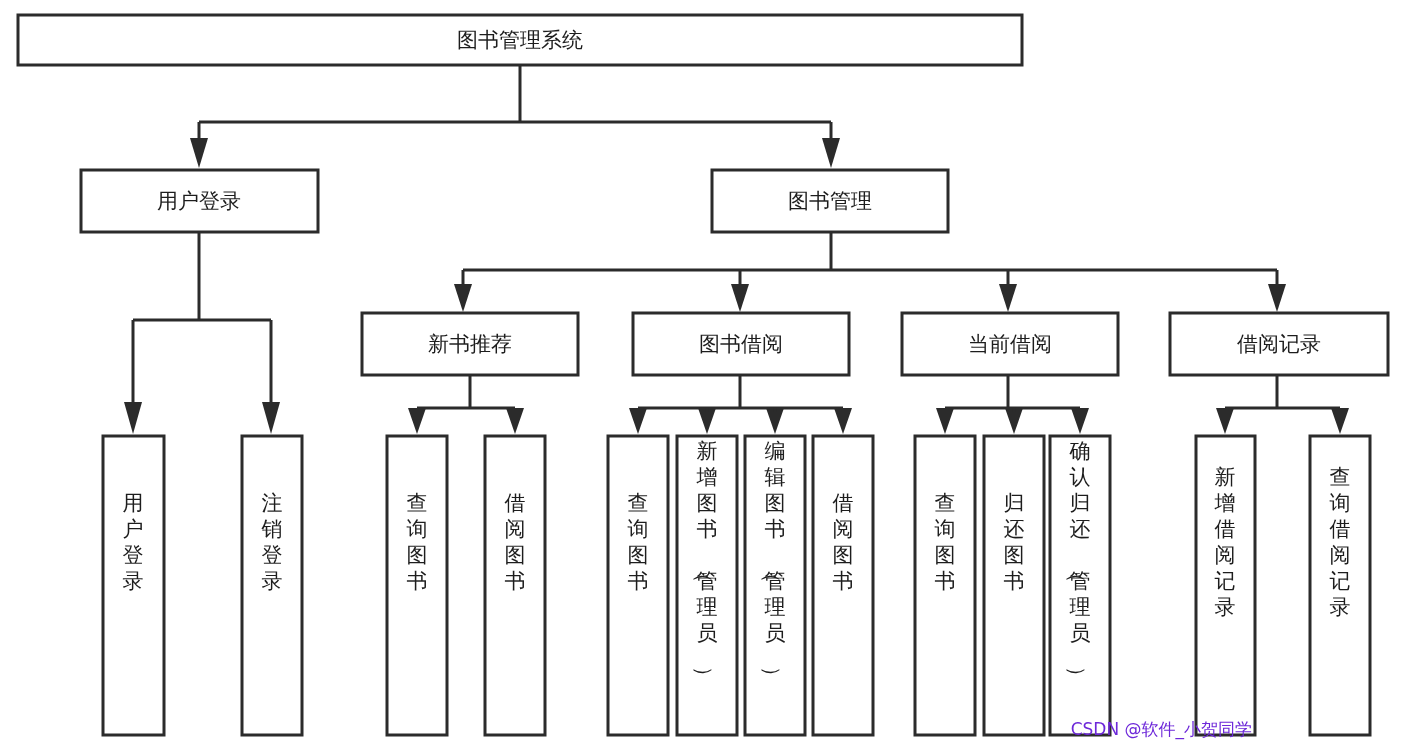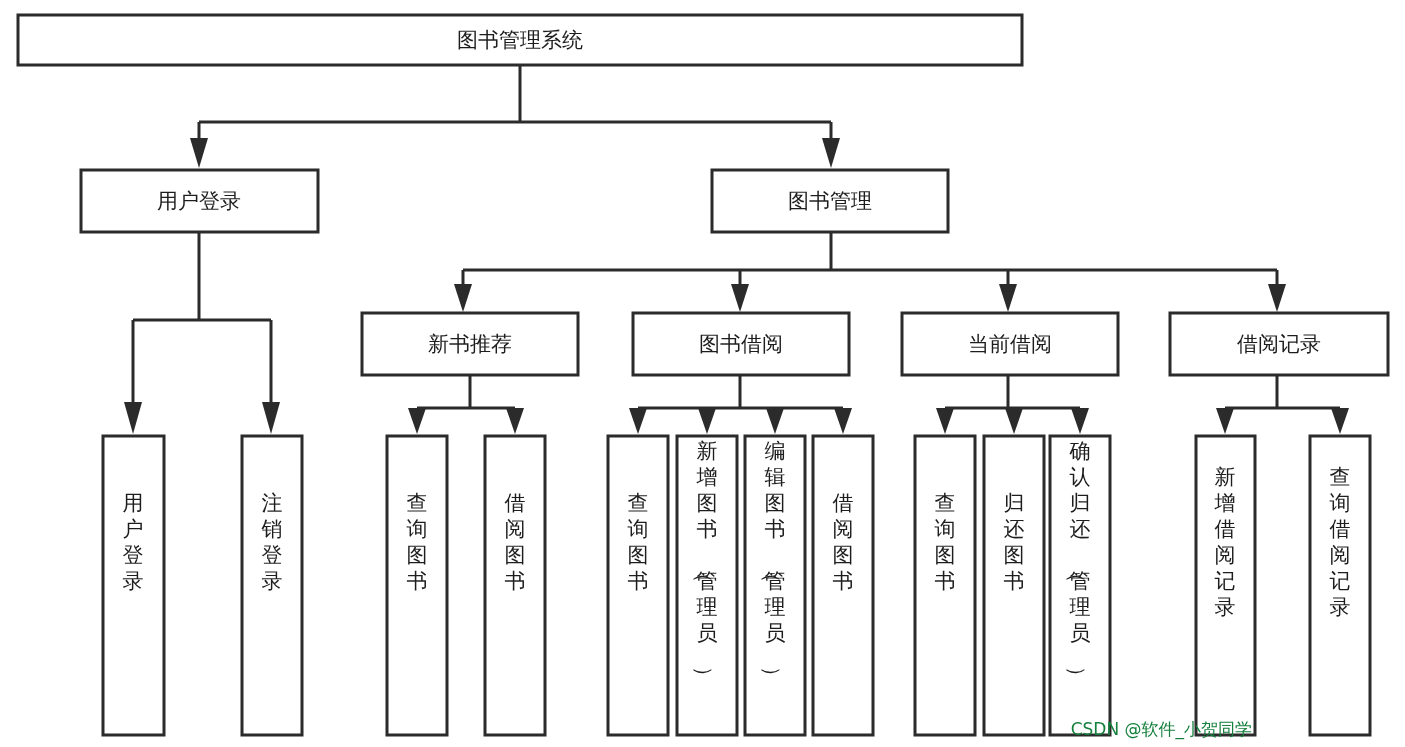--- a/index.html
+++ b/index.html
@@ -53,21 +53,21 @@
     font-size: 21px;
     fill: #1d1d1d;
     text-anchor: middle;
   }
   .watermark {
     position: absolute;
     right: 10px;
     bottom: 6px;
     font-family: "DejaVu Sans", "Liberation Sans", sans-serif;
     font-size: 17px;
-    color: #15803d;
+    color: #6d28d9;
     white-space: nowrap;
     user-select: none;
   }
 </style>
 </head>
 <body>
 
 <div id="diagram-root">
 
   <svg id="tree-svg" viewBox="0 0 1405 747">

